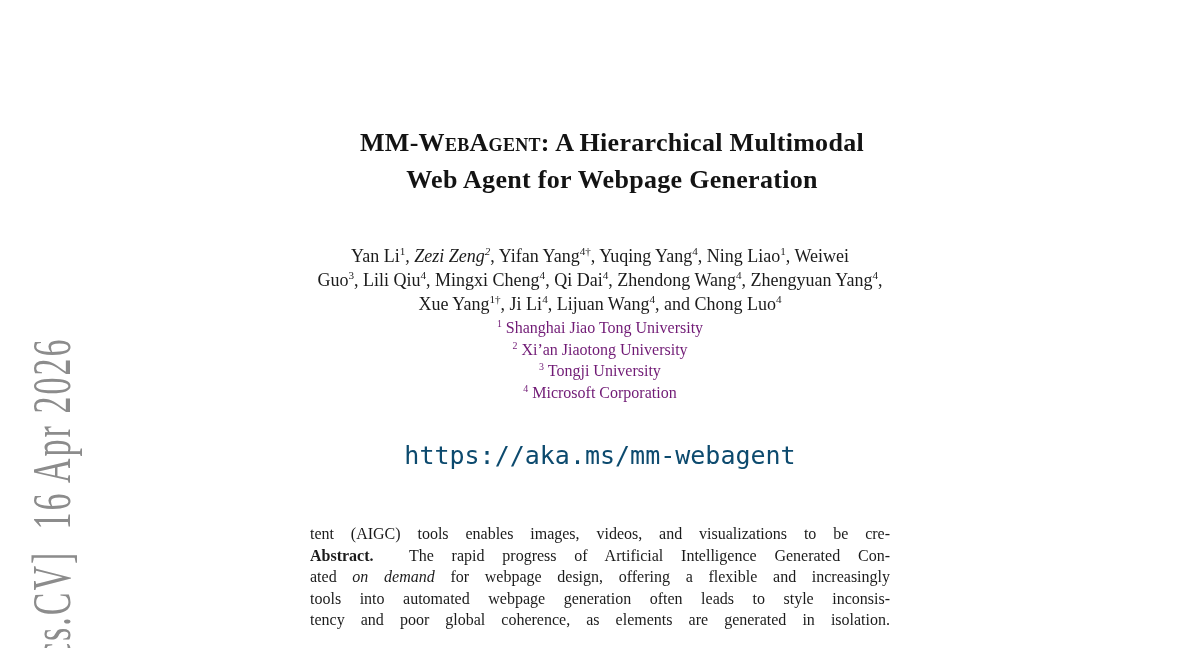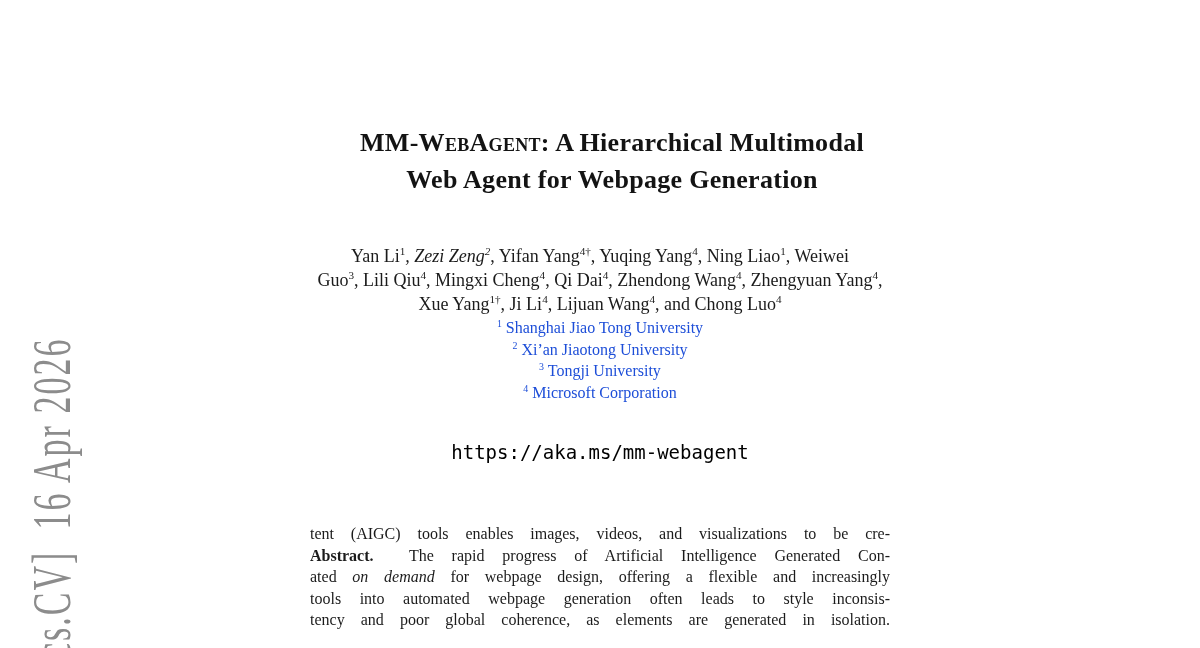--- a/index.html
+++ b/index.html
@@ -63,40 +63,40 @@
   }
 
   .affiliations {
     position: absolute;
     top: 317px;
     left: 0;
     width: 100%;
     text-align: center;
     font-size: 16px;
     line-height: 21.5px;
-    color: #1d4ed8;
+    color: #701a75;
   }
 
   sup {
     font-size: 62%;
     line-height: 0;
     vertical-align: super;
   }
 
   .project-url {
     position: absolute;
     top: 441px;
     left: 0;
     width: 100%;
     text-align: center;
   }
   .project-url a {
     font-family: "DejaVu Sans Mono", "Liberation Mono", monospace;
-    font-size: 19px;
-    color: #000000;
+    font-size: 25px;
+    color: #0c4a6e;
     text-decoration: none;
     letter-spacing: 0px;
   }
 
   .abstract {
     position: absolute;
     top: 523px;
     left: 310px;
     width: 580px;
     font-size: 16px;

